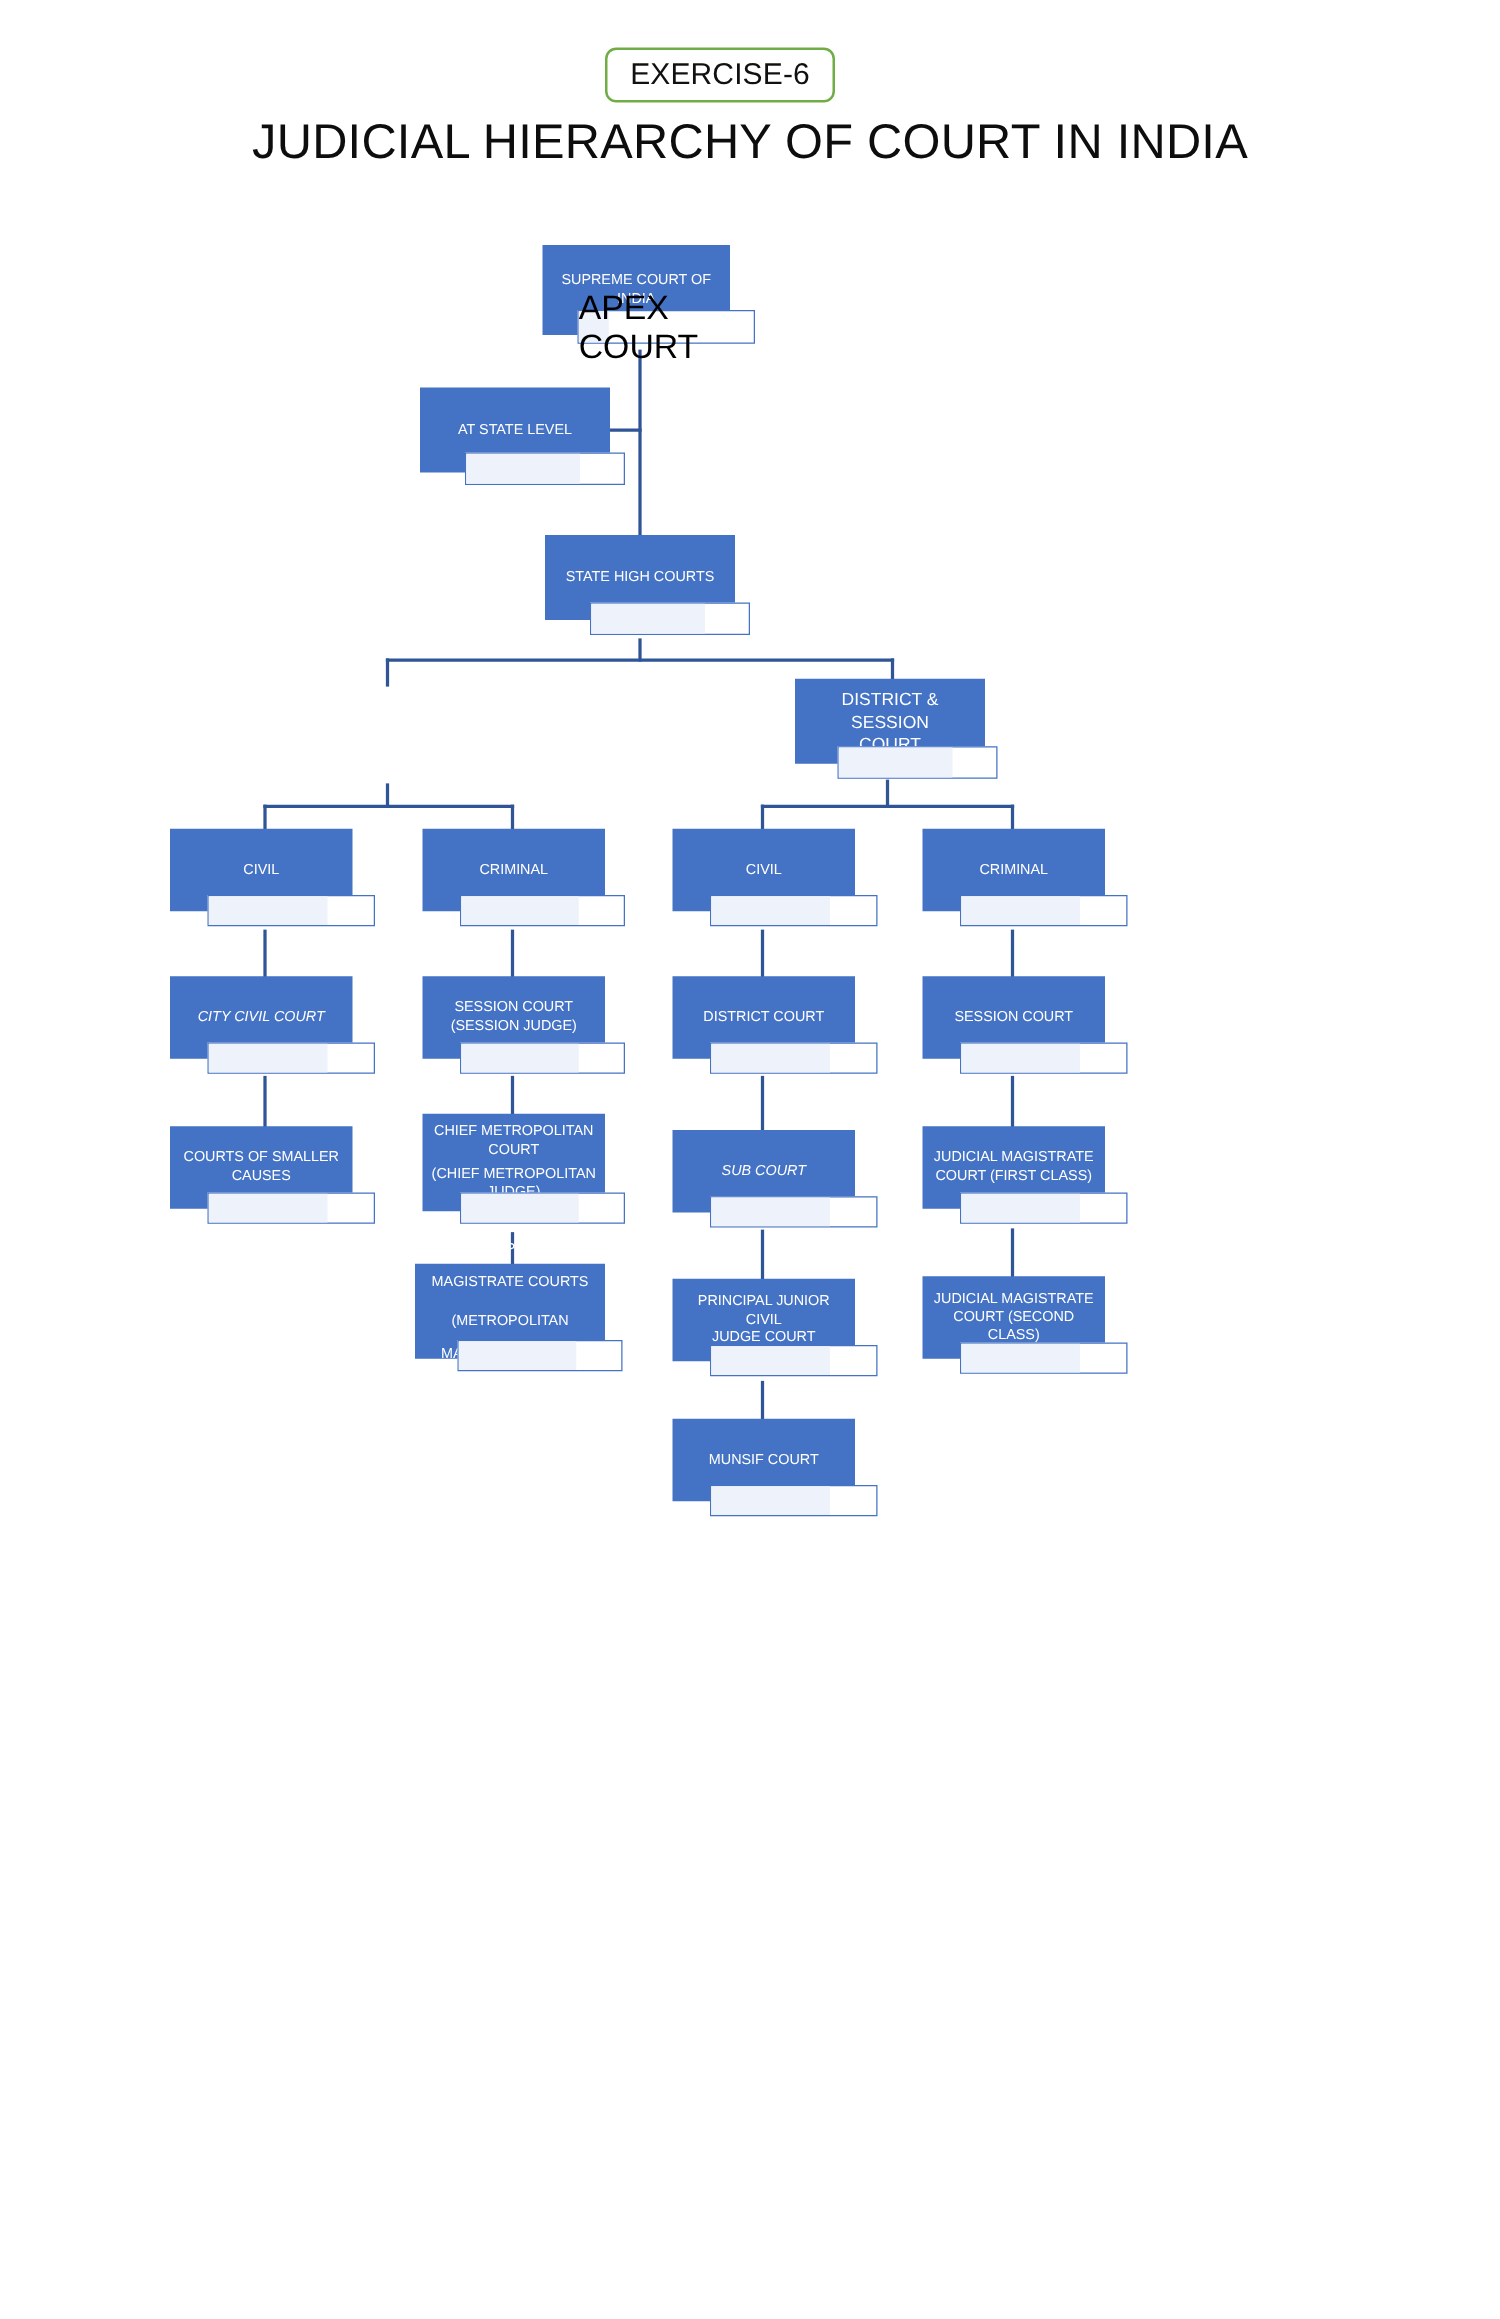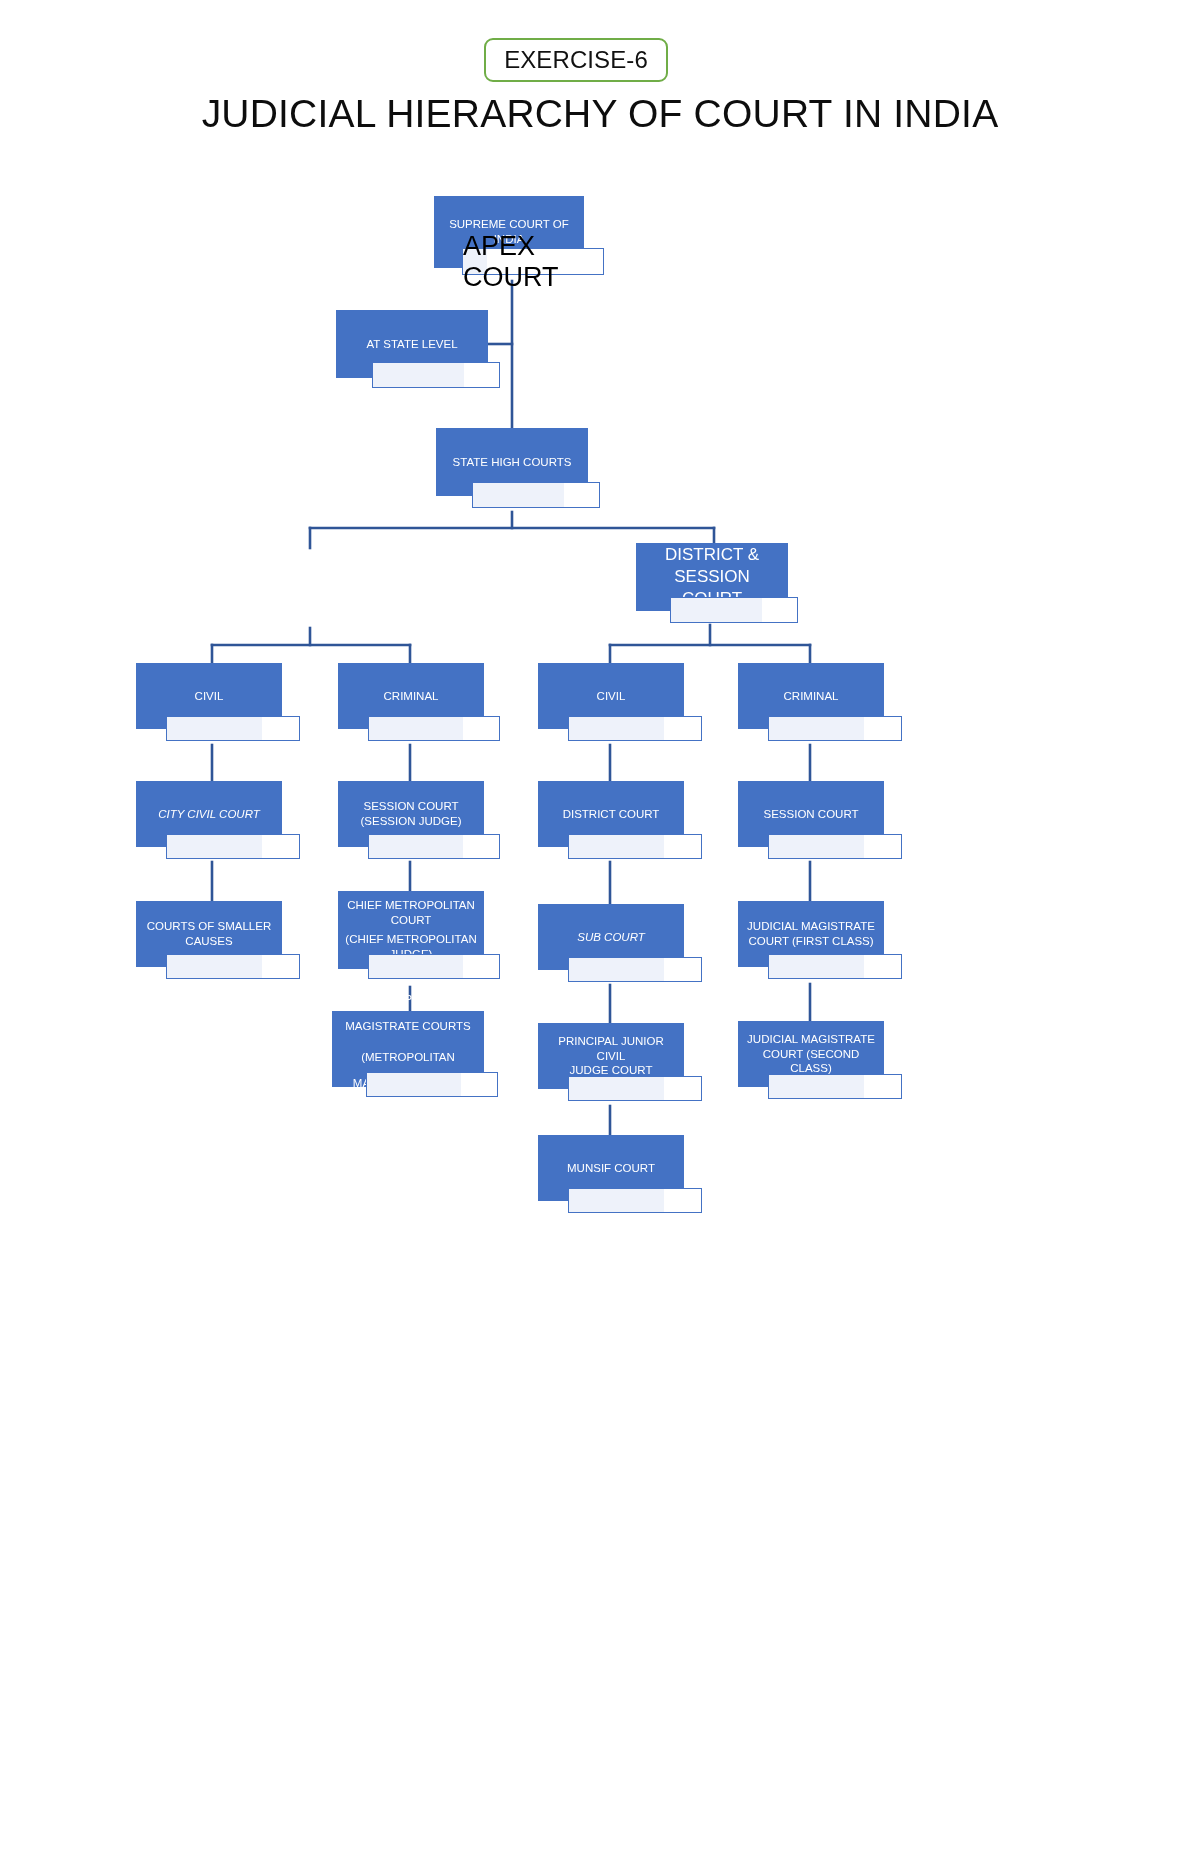--- a/index.html
+++ b/index.html
@@ -158,21 +158,21 @@
 
   <div class="node" style="left:436px;top:428px;width:152px;height:86px;">
     <div class="box" style="width:152px;height:68px;font-size:11.5px;">
       <span>STATE HIGH COURTS</span>
     </div>
     <div class="tail" style="left:36px;top:54px;width:128px;height:26px;"></div>
   </div>
 
 
   <div class="node" style="left:636px;top:543px;width:152px;height:86px;">
-    <div class="box" style="width:152px;height:68px;font-size:17px;flex-direction:column;">
+    <div class="box" style="width:152px;height:68px;font-size:14px;flex-direction:column;">
       <span>DISTRICT &amp; SESSION</span>
       <span>COURT</span>
     </div>
     <div class="tail" style="left:34px;top:54px;width:128px;height:26px;"></div>
   </div>
 
   <div class="node" style="left:136px;top:663px;width:146px;height:84px;">
     <div class="box" style="width:146px;height:66px;font-size:11.5px;">
       <span>CIVIL</span>
     </div>

